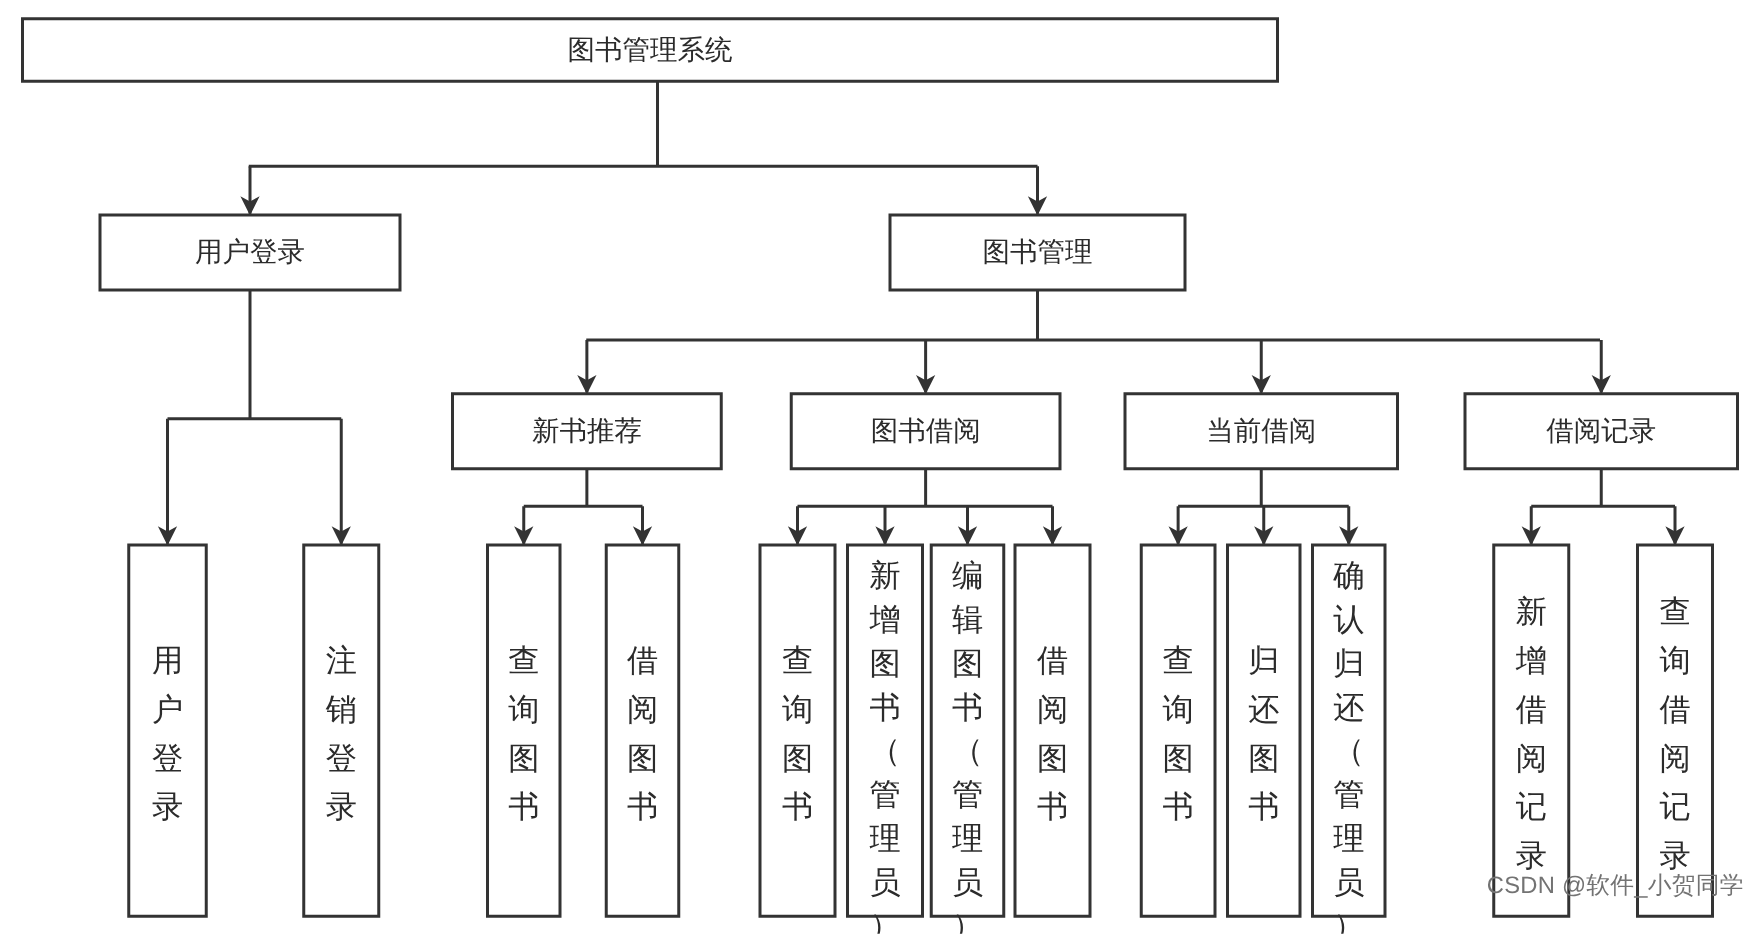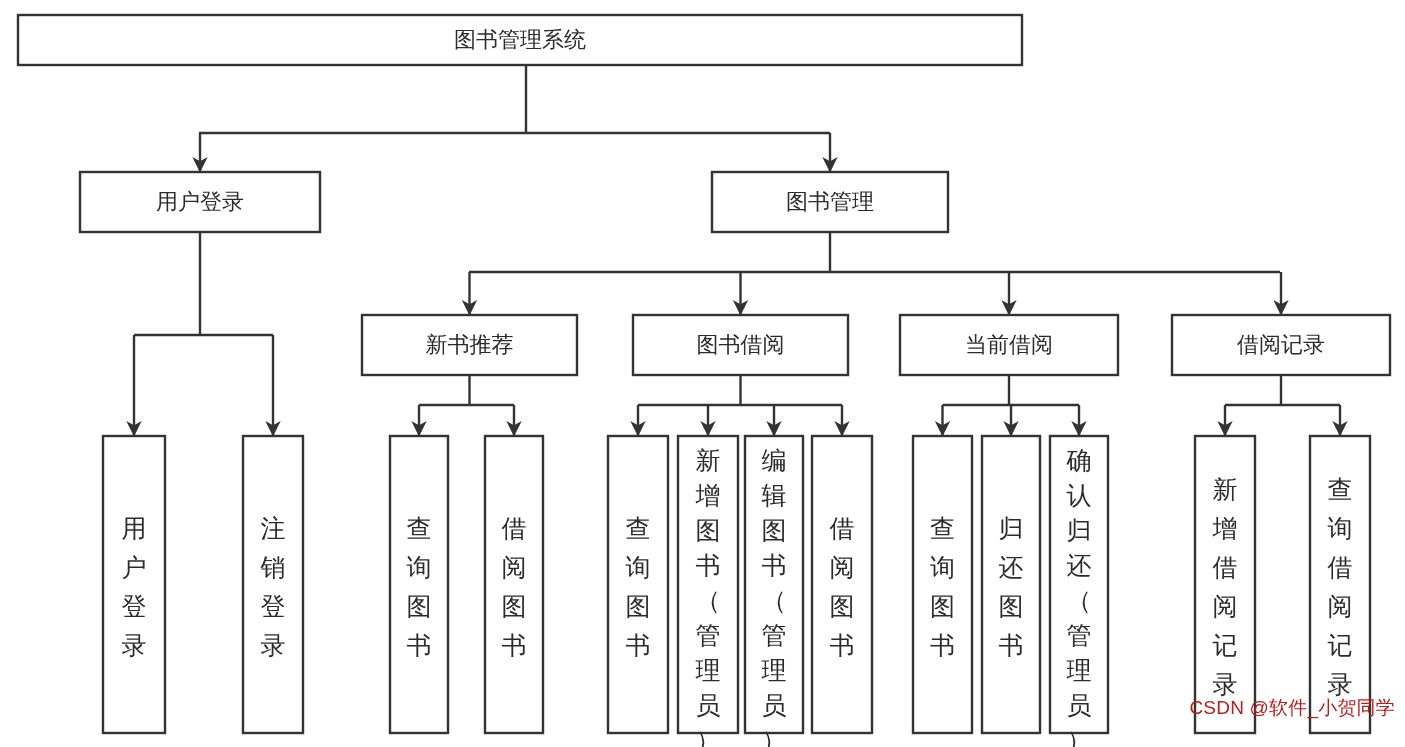--- a/index.html
+++ b/index.html
@@ -52,21 +52,21 @@
     font-family: "Liberation Sans", "DejaVu Sans", sans-serif;
     font-size: 25px;
     text-anchor: middle;
   }
   .watermark-text {
     position: absolute;
     right: 10px;
     bottom: 4px;
     font-family: "Liberation Sans", "DejaVu Sans", sans-serif;
     font-size: 19px;
-    color: #b91c1c;
+    color: #737373;
     white-space: nowrap;
     letter-spacing: 0.2px;
     user-select: none;
   }
 </style>
 </head>
 <body>
 
 <div id="diagram-root">
 

